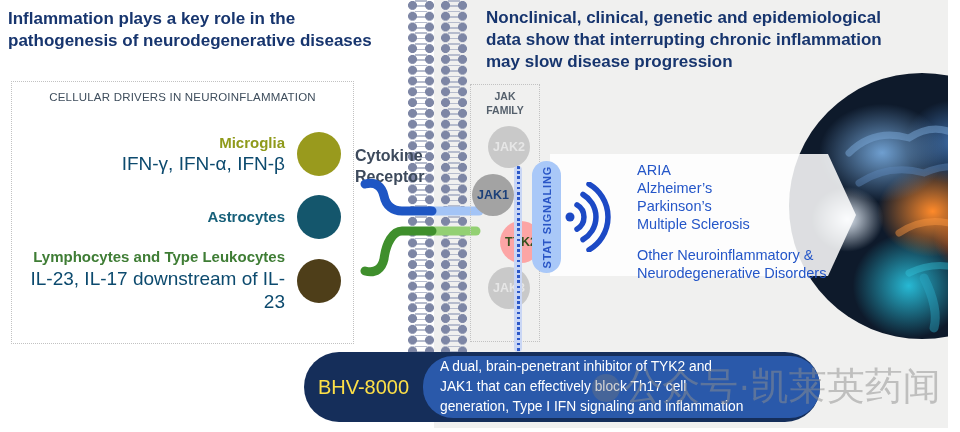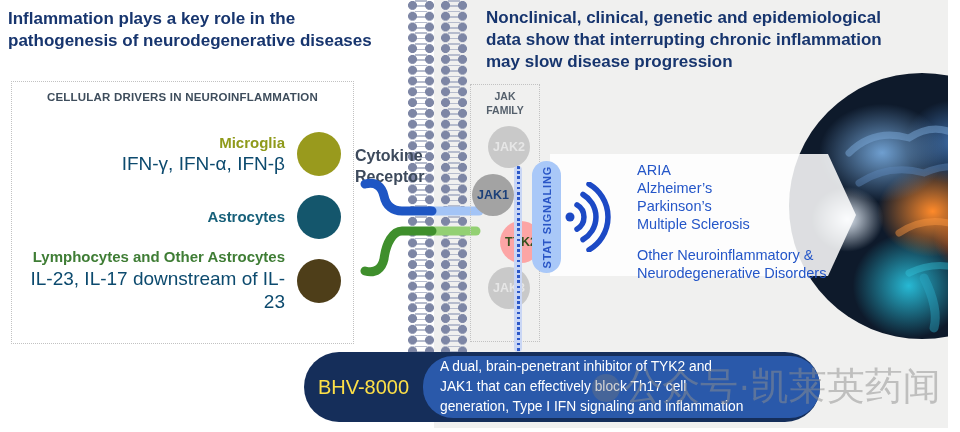--- a/index.html
+++ b/index.html
@@ -14,21 +14,21 @@
 
   
   .headline{color:#17356e;font-size:17px;font-weight:bold;line-height:1.28;z-index:5;}
   .headline-left{left:8px;top:8px;width:430px;}
   .headline-right{left:486px;top:7px;width:450px;}
 
   
   .cell-box{left:11px;top:81px;width:341px;height:261px;background:#fff;
             border:1px dotted #c2c2c2;z-index:6;}
   .cell-title{position:absolute;left:0;top:9px;width:100%;text-align:center;
-              color:#3e4d5c;font-size:11.5px;font-weight:bold;letter-spacing:.2px;}
+              color:#3e4d5c;font-size:11.5px;font-weight:normal;letter-spacing:.2px;}
   .cell-row{position:absolute;left:18px;right:12px;height:46px;display:flex;
             align-items:center;justify-content:flex-end;gap:12px;}
   .cell-row .txt{text-align:right;line-height:1.25;}
   .cell-name{font-size:15px;font-weight:bold;}
   .cell-detail{font-size:19px;color:#0c4a6e;}
   .cell-circle{width:44px;height:44px;border-radius:50%;flex:0 0 44px;}
 
   
   .mem-strip{top:0;height:352px;width:26px;z-index:5;
     background-image:
@@ -139,21 +139,21 @@
 
     <div class="cell-row" style="top:112px;">
       <div class="txt">
         <div class="cell-name" style="color: rgb(23, 96, 122);">Astrocytes</div>
       </div>
       <div class="cell-circle" style="background-color: rgb(20, 86, 108);"></div>
     </div>
 
     <div class="cell-row" style="top:176px;">
       <div class="txt">
-        <div class="cell-name" style="color: rgb(63, 125, 53);">Lymphocytes and Other Astrocytes</div>
+        <div class="cell-name" style="color: rgb(63, 125, 53);">Lymphocytes and Type Leukocytes</div>
         <div class="cell-detail">IL-23, IL-17 downstream of IL-23</div>
       </div>
       <div class="cell-circle" style="background-color: rgb(78, 62, 25);"></div>
     </div>
   </div>
 
   <div class="abs mem-strip" style="left:408px;"></div>
   <div class="abs mem-strip" style="left:441px;"></div>
 
   <div class="abs receptor-label">Cytokine Receptor</div>

